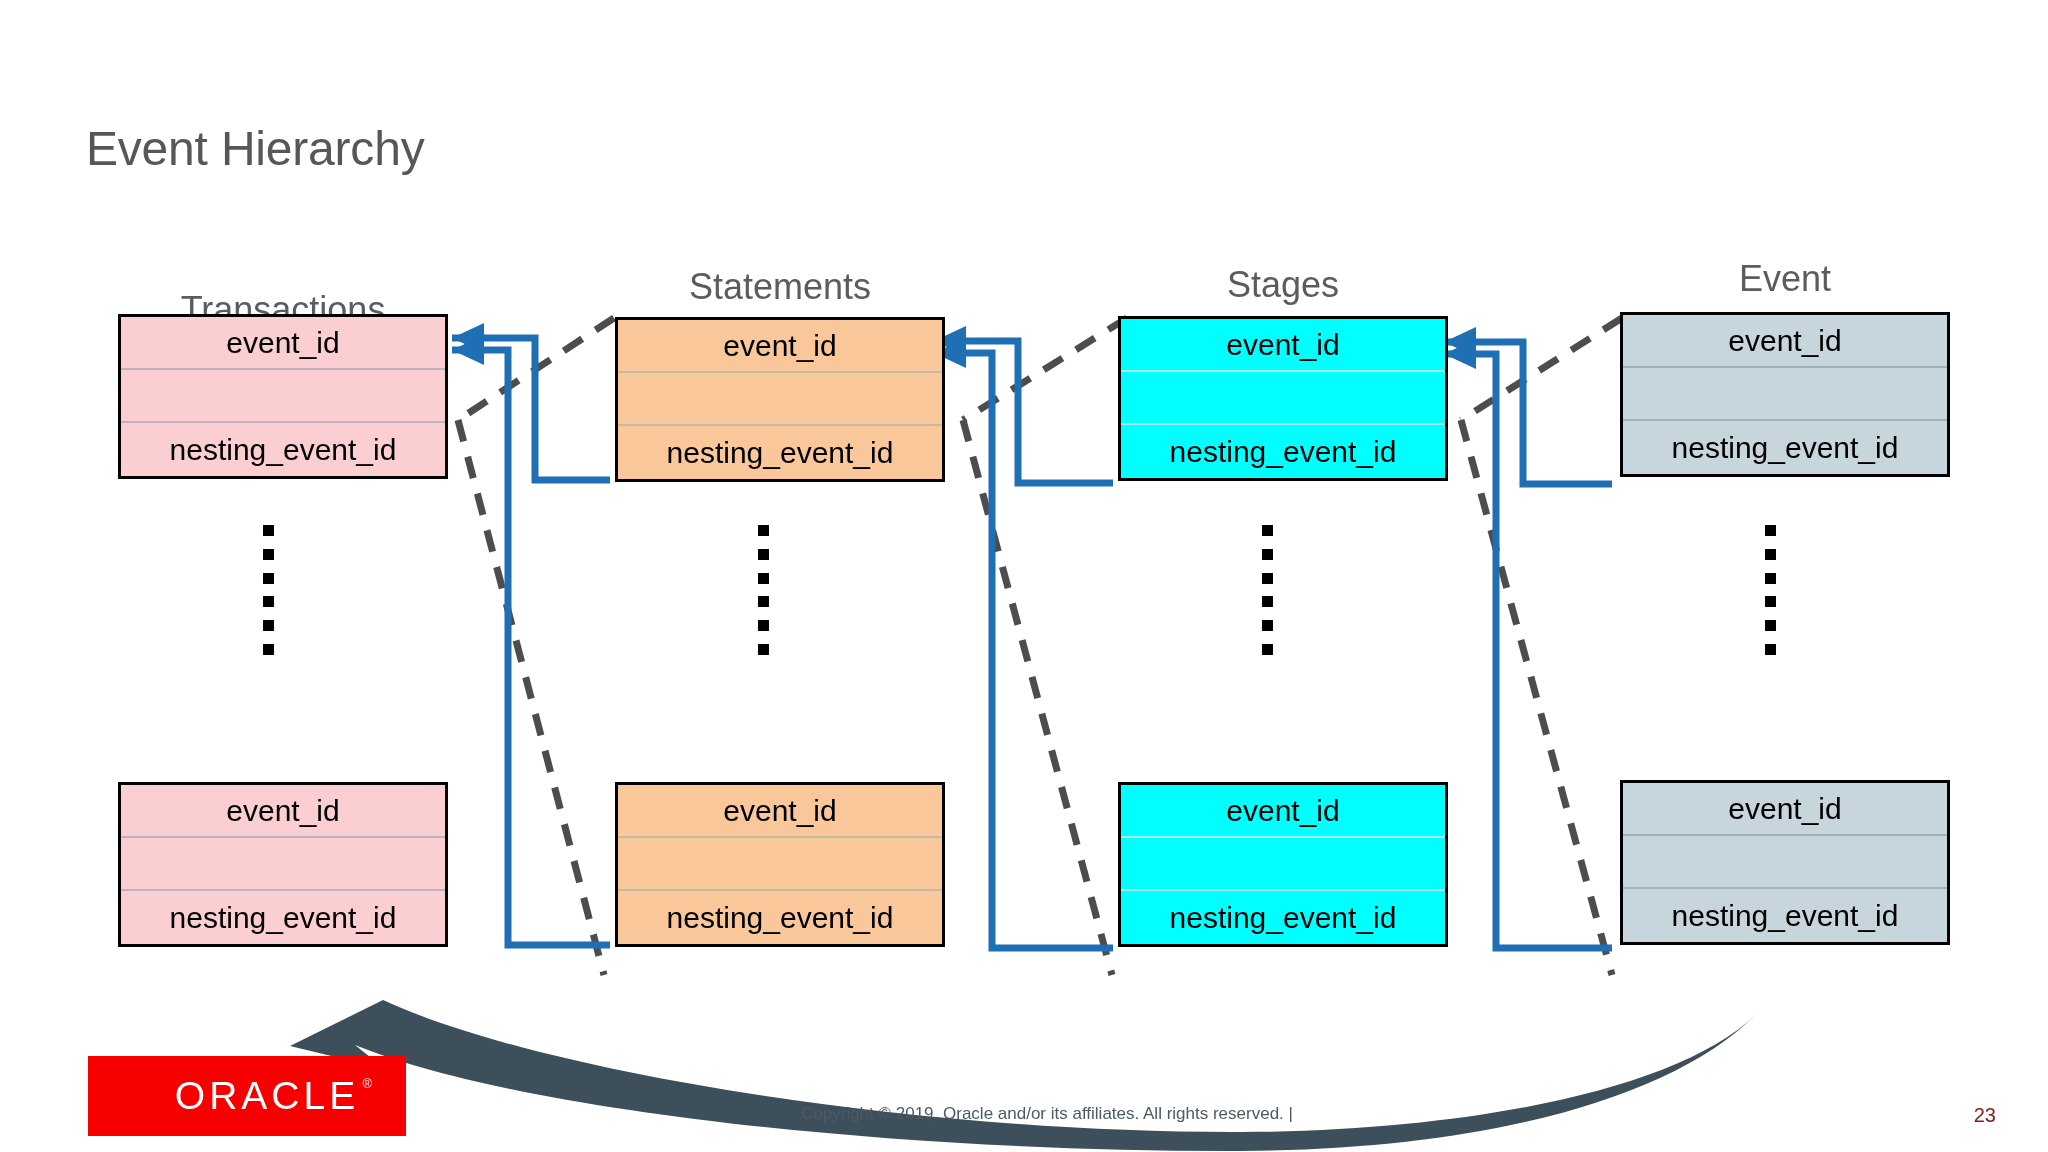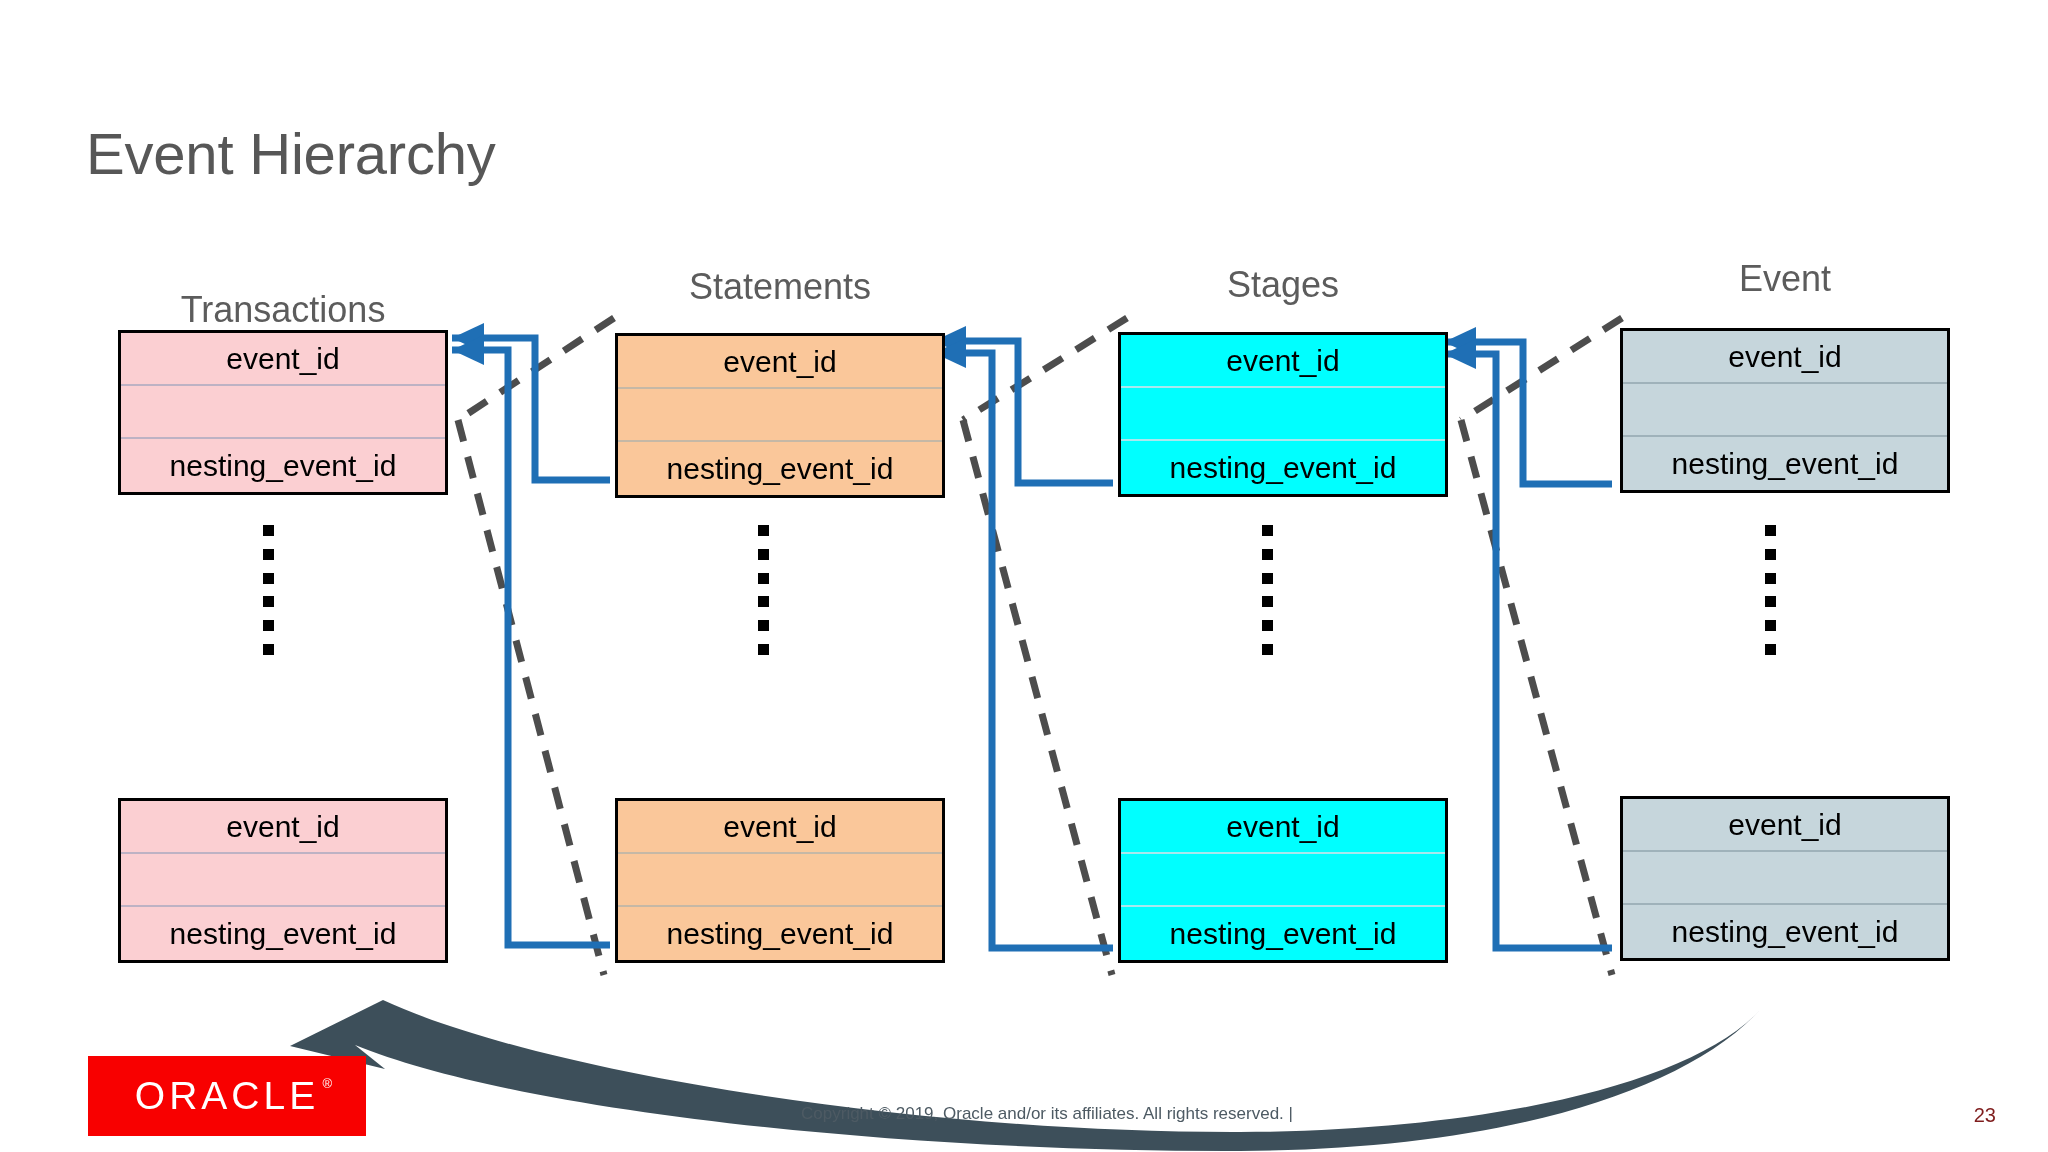--- a/index.html
+++ b/index.html
@@ -21,21 +21,21 @@
     width: 2048px;
     height: 1152px;
     background: #ffffff;
   }
 
   
   #slide-title {
     position: absolute;
     left: 86px;
     top: 124px;
-    font-size: 58px;
+    font-size: 48px;
     line-height: 1.05;
     color: #575757;
     font-weight: 400;
     letter-spacing: -0.2px;
     white-space: nowrap;
   }
 
   
   #connectors {
     position: absolute;
@@ -68,21 +68,20 @@
     white-space: nowrap;
   }
 
   
   .etable {
     position: absolute;
     width: 330px;
     border: 3px solid #000000;
     box-sizing: border-box;
     background: #ffffff;
-    margin-top: 16px;
   }
   .erow {
     height: 53px;
     display: flex;
     align-items: center;
     justify-content: center;
     font-size: 30px;
     color: #000000;
     box-sizing: border-box;
     border-bottom: 2px solid #b5b5c4;
@@ -122,20 +121,21 @@
   #oracle-logo {
     position: absolute;
     left: 88px;
     top: 1056px;
     width: 278px;
     height: 80px;
     background: #f80000;
     display: flex;
     align-items: center;
     justify-content: center;
+    padding-left: 40px;
   }
   #oracle-logo-text {
     color: #ffffff;
     font-size: 39px;
     letter-spacing: 4px;
     font-weight: 400;
     position: relative;
     font-family: "Liberation Sans", "DejaVu Sans", sans-serif;
   }
   #oracle-logo-reg {

